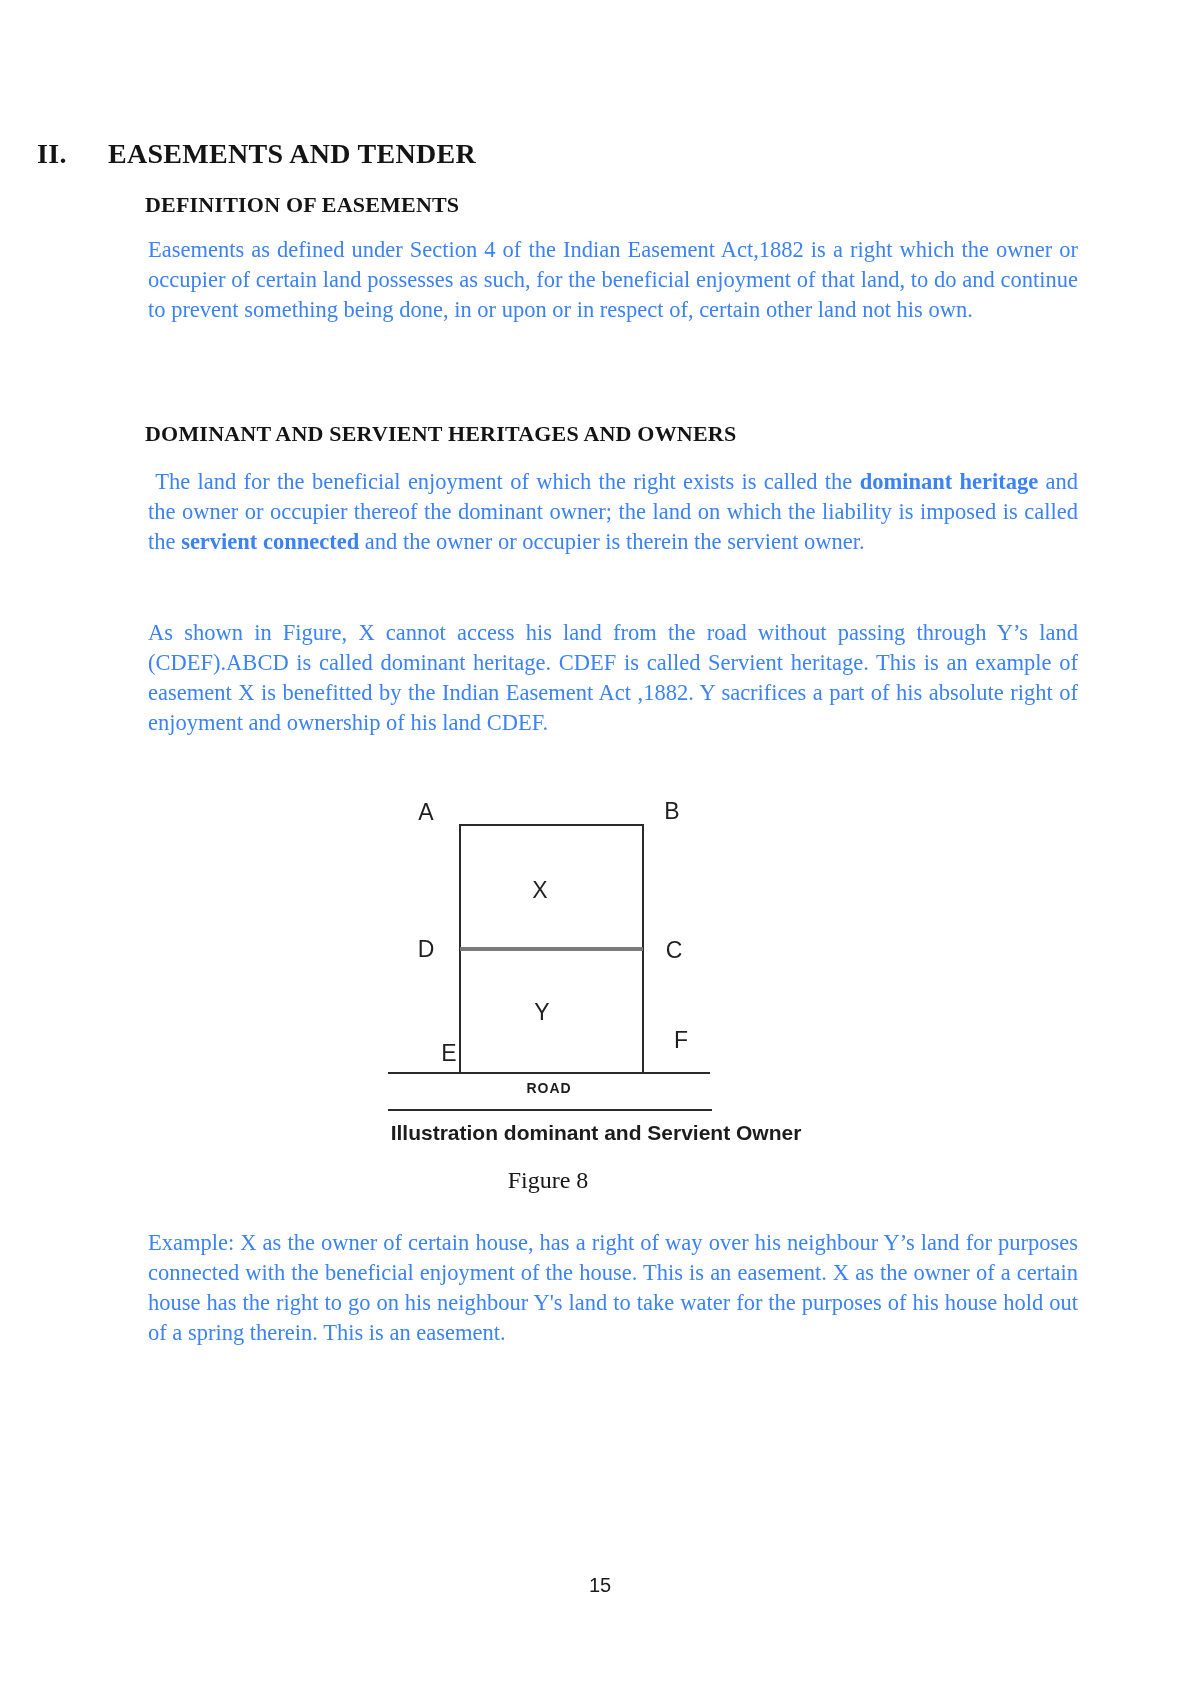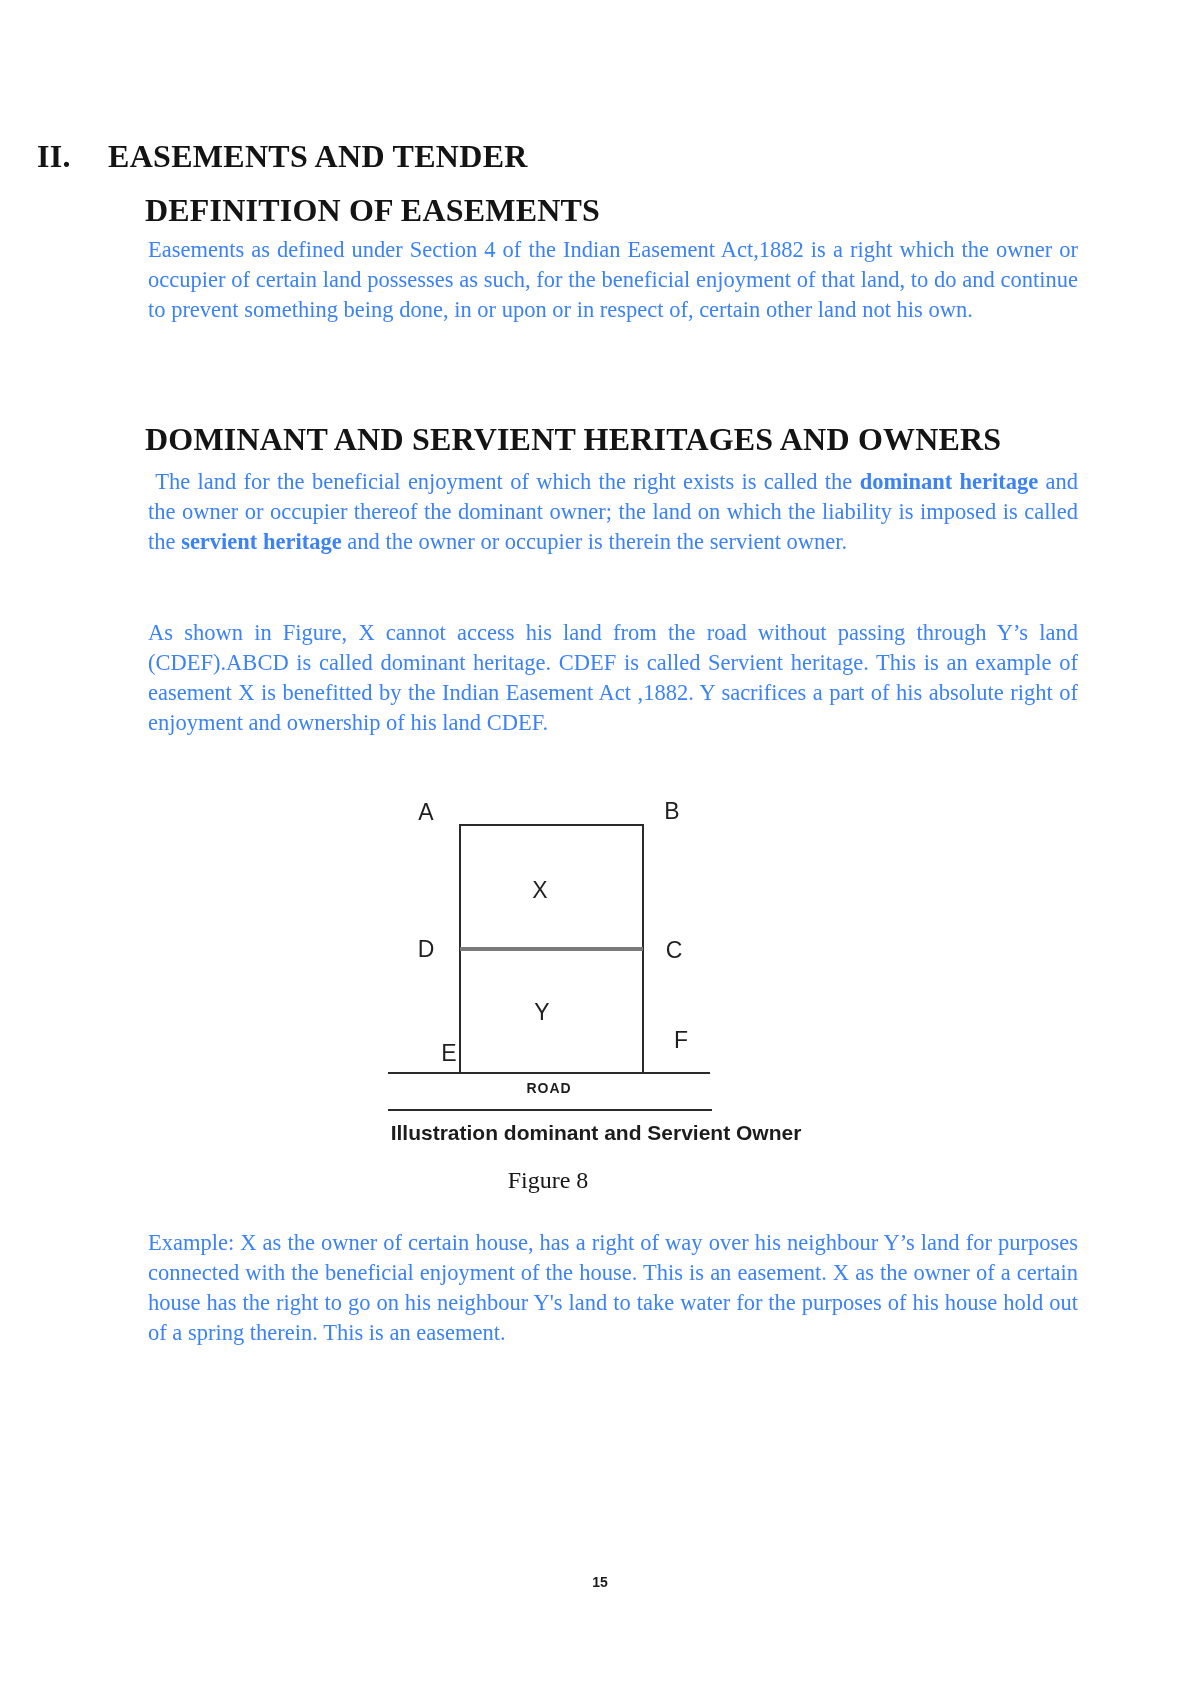--- a/index.html
+++ b/index.html
@@ -3,23 +3,23 @@
 <meta charset="utf-8">
 <style>
   html,body{margin:0;padding:0;background:#ffffff;}
   body{width:1200px;height:1696px;position:relative;overflow:hidden;
        font-family:"Liberation Serif","DejaVu Serif",serif;color:#141414;}
   .abs{position:absolute;}
   .serif{font-family:"Liberation Serif","DejaVu Serif",serif;}
   .sans{font-family:"Liberation Sans","DejaVu Sans",sans-serif;}
 
   
-  #main-heading{left:37px;top:138px;font-size:32px;font-weight:700;letter-spacing:.3px;white-space:nowrap;}
+  #main-heading{left:37px;top:138px;font-size:28px;font-weight:700;letter-spacing:.3px;white-space:nowrap;}
   #main-heading .numeral{display:inline-block;width:71px;}
-  .subheading{font-size:32px;font-weight:700;letter-spacing:.2px;white-space:nowrap;}
+  .subheading{font-size:22px;font-weight:700;letter-spacing:.2px;white-space:nowrap;}
   #sub1{left:145px;top:192px;}
   #sub2{left:145px;top:421px;}
 
   
   .para{left:148px;width:930px;font-size:22.5px;line-height:30px;text-align:justify;
         text-justify:inter-word;color:#3b82f6;}
   #para-definition{top:235px;}
   #para-dominant{top:467px;}
   #para-figure-intro{top:618px;}
   #para-example{top:1228px;}
@@ -32,34 +32,34 @@
                 transform:translate(-50%,-50%);white-space:nowrap;}
   #road-line-top{left:388px;top:1072px;width:322px;height:2px;background:#2a2a2a;}
   #road-line-bottom{left:388px;top:1109px;width:324px;height:2px;background:#2a2a2a;}
   #road-label{left:549px;top:1080px;transform:translateX(-50%);font-size:14px;font-weight:600;
               letter-spacing:1px;color:#1c1c1c;}
   #figure-caption{left:596px;top:1121px;transform:translateX(-50%);font-size:21px;font-weight:600;
                   color:#1c1c1c;white-space:nowrap;}
   #figure-label{left:548px;top:1167px;transform:translateX(-50%);font-size:24px;color:#161616;white-space:nowrap;}
 
   
-  #page-number{left:600px;top:1574px;transform:translateX(-50%);font-size:14px;font-weight:700;color:#1a1a1a;}
+  #page-number{left:600px;top:1574px;transform:translateX(-50%);font-size:20px;font-weight:400;color:#1a1a1a;}
 </style>
 </head>
 <body>
 
 <div id="main-heading" class="abs serif">
   <span class="numeral">II.</span><span>EASEMENTS AND TENDER</span>
 </div>
 
 <div id="sub1" class="abs serif subheading">DEFINITION OF EASEMENTS</div>
 <div id="para-definition" class="abs serif para">Easements as defined under Section 4 of the Indian Easement Act,1882 is a right which the owner or occupier of certain land possesses as such, for the beneficial enjoyment of that land, to do and continue to prevent something being done, in or upon or in respect of, certain other land not his own.</div>
 
 <div id="sub2" class="abs serif subheading">DOMINANT AND SERVIENT HERITAGES AND OWNERS</div>
-<div id="para-dominant" class="abs serif para"><span>&nbsp;The land for the beneficial enjoyment of which the right exists is called the </span><b>dominant heritage</b><span> and the owner or occupier thereof the dominant owner; the land on which the liability is imposed is called the </span><b>servient heritage</b><span> and the owner or occupier is therein the servient owner.</span></div>
+<div id="para-dominant" class="abs serif para"><span>&nbsp;The land for the beneficial enjoyment of which the right exists is called the </span><b>dominant heritage</b><span> and the owner or occupier thereof the dominant owner; the land on which the liability is imposed is called the </span><b>servient connected</b><span> and the owner or occupier is therein the servient owner.</span></div>
 
 <div id="para-figure-intro" class="abs serif para">As shown in Figure, X cannot access his land from the road without passing through Y’s land (CDEF).ABCD is called dominant heritage. CDEF is called Servient heritage. This is an example of easement X is benefitted by the Indian Easement Act ,1882. Y sacrifices a part of his absolute right of enjoyment and ownership of his land CDEF.</div>
 
 <div id="plot-rect" class="abs"></div>
 <div id="plot-divider" class="abs"></div>
 
 <span class="abs corner-label" style="left:426px;top:812px;">A</span>
 <span class="abs corner-label" style="left:672px;top:811px;">B</span>
 <span class="abs corner-label" style="left:426px;top:949px;">D</span>
 <span class="abs corner-label" style="left:674px;top:950px;">C</span>

